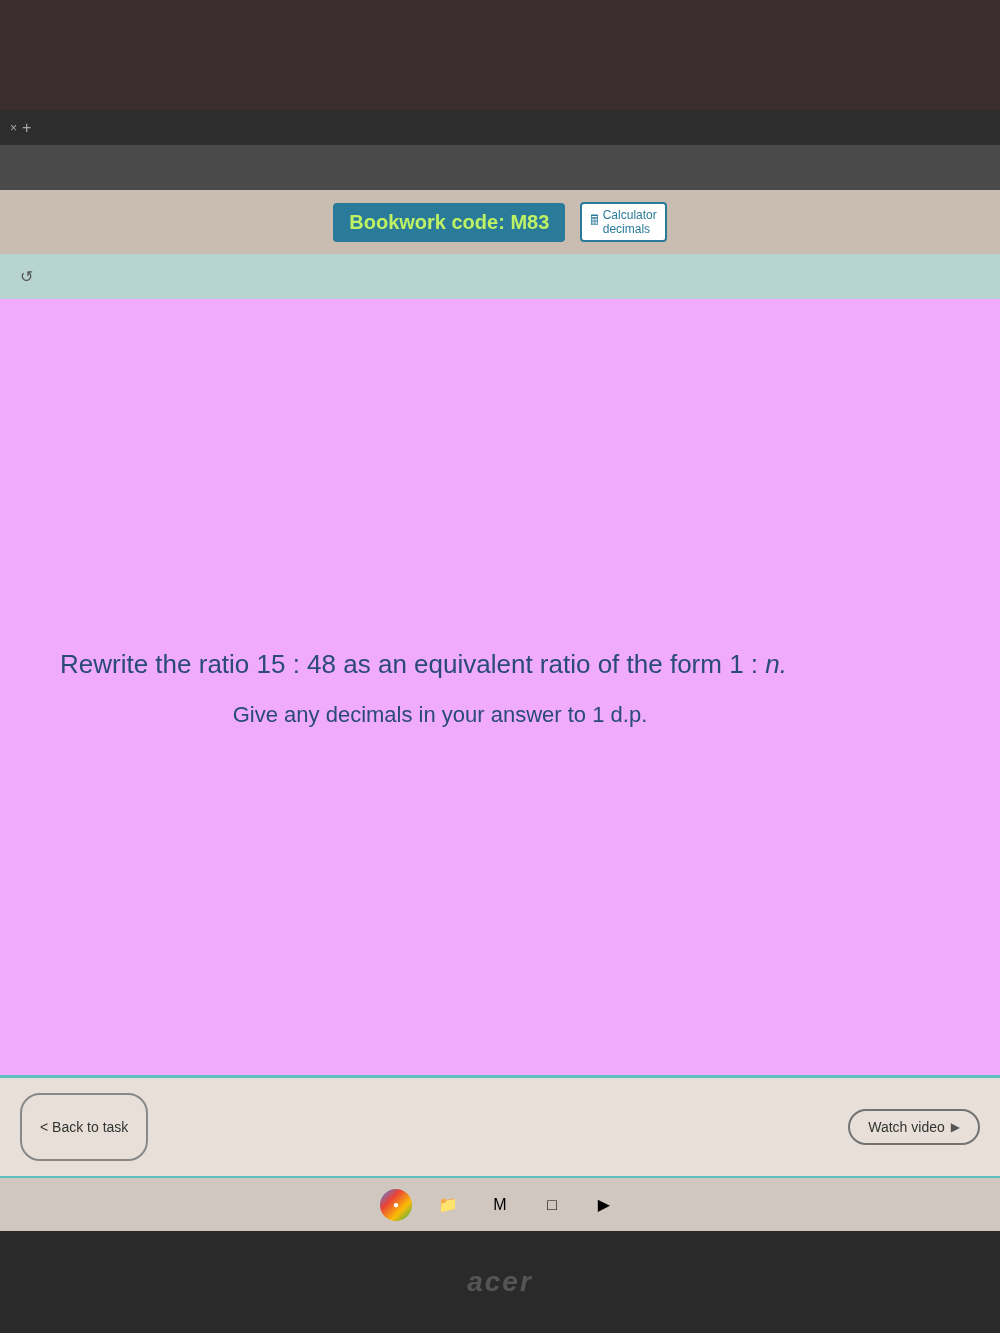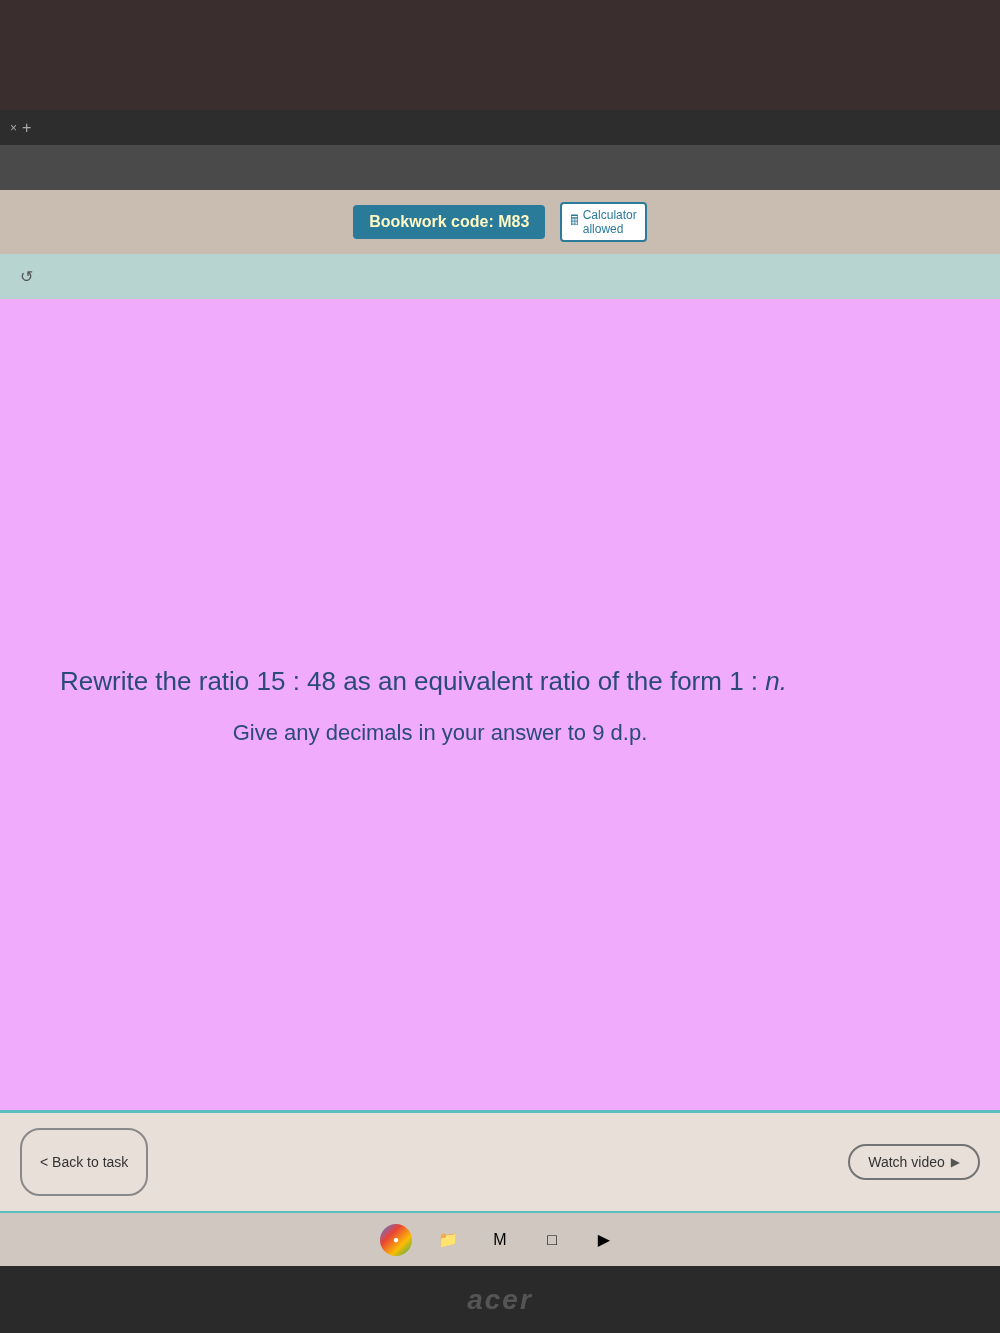--- a/index.html
+++ b/index.html
@@ -75,24 +75,24 @@
       padding: 12px 20px;
       display: flex;
       align-items: center;
       justify-content: center;
       gap: 15px;
       min-height: 60px;
     }
 
     .bookwork-code-badge {
       background: #2a7a9a;
-      color: #fef9c3;
+      color: #bef264;
       padding: 8px 16px;
       border-radius: 4px;
-      font-size: 16px;
+      font-size: 20px;
       font-weight: bold;
     }
 
     .calculator-badge {
       border: 2px solid #2a7a9a;
       color: #2a7a9a;
       padding: 4px 8px;
       border-radius: 4px;
       font-size: 12px;
       display: flex;
@@ -216,21 +216,21 @@
     .taskbar-icon.chrome {
       background: linear-gradient(135deg, #4285f4, #ea4335, #fbbc05, #34a853);
       color: white;
       font-size: 10px;
       border-radius: 50%;
     }
 
     
     .bezel-bottom {
       background: #2a2a2a;
-      height: 67px;
+      height: 102px;
       display: flex;
       align-items: center;
       justify-content: center;
     }
 
     .acer-logo {
       color: #555;
       font-size: 28px;
       font-style: italic;
       font-weight: bold;
@@ -256,34 +256,34 @@
 </div>
 
 <div class="webpage">
 
   <div class="top-bar">
     <div class="bookwork-code-badge">Bookwork code: M83</div>
     <div class="calculator-badge">
       <span class="calculator-icon">🖩</span>
       <span>
         <span>Calculator</span><br>
-        <span>allowed</span>
+        <span>decimals</span>
       </span>
     </div>
   </div>
 
   <div class="second-chance-banner">
     <span class="refresh-icon">↺</span>
   </div>
 
   <div class="question-area">
     <div class="question-text">
       Rewrite the ratio 15 : 48 as an equivalent ratio of the form 1 : <span class="math-italic">n.</span>
     </div>
-    <div class="question-sub">Give any decimals in your answer to 9 d.p.</div>
+    <div class="question-sub">Give any decimals in your answer to 1 d.p.</div>
   </div>
 
   <div class="bottom-bar">
     <button class="back-to-task-btn">&lt; Back to task</button>
     <button class="watch-video-btn">
       <span>Watch video</span>
       <span class="video-icon">▶</span>
     </button>
   </div>
 

